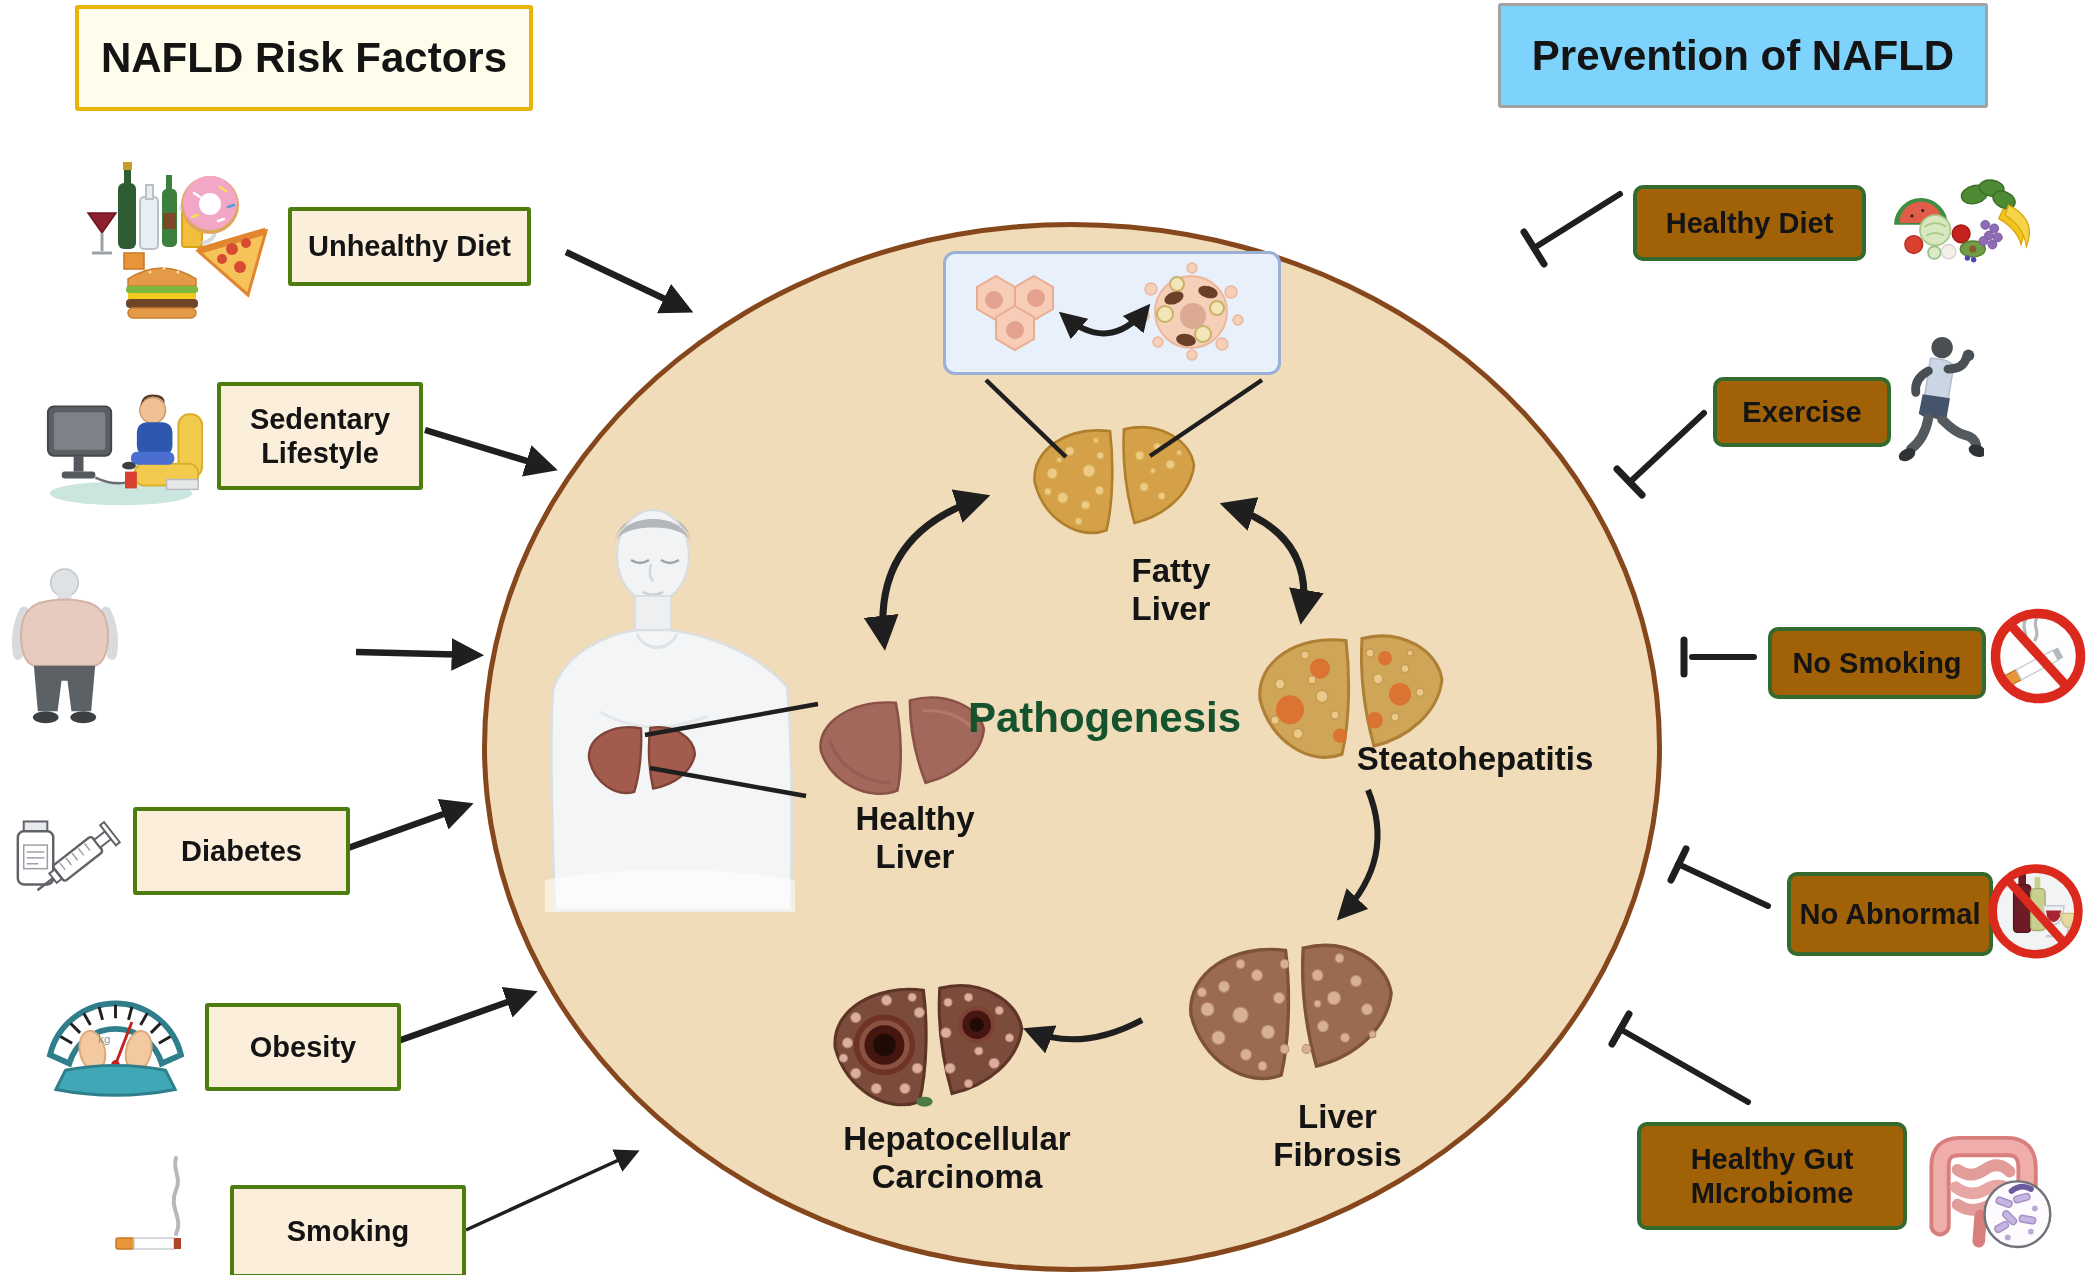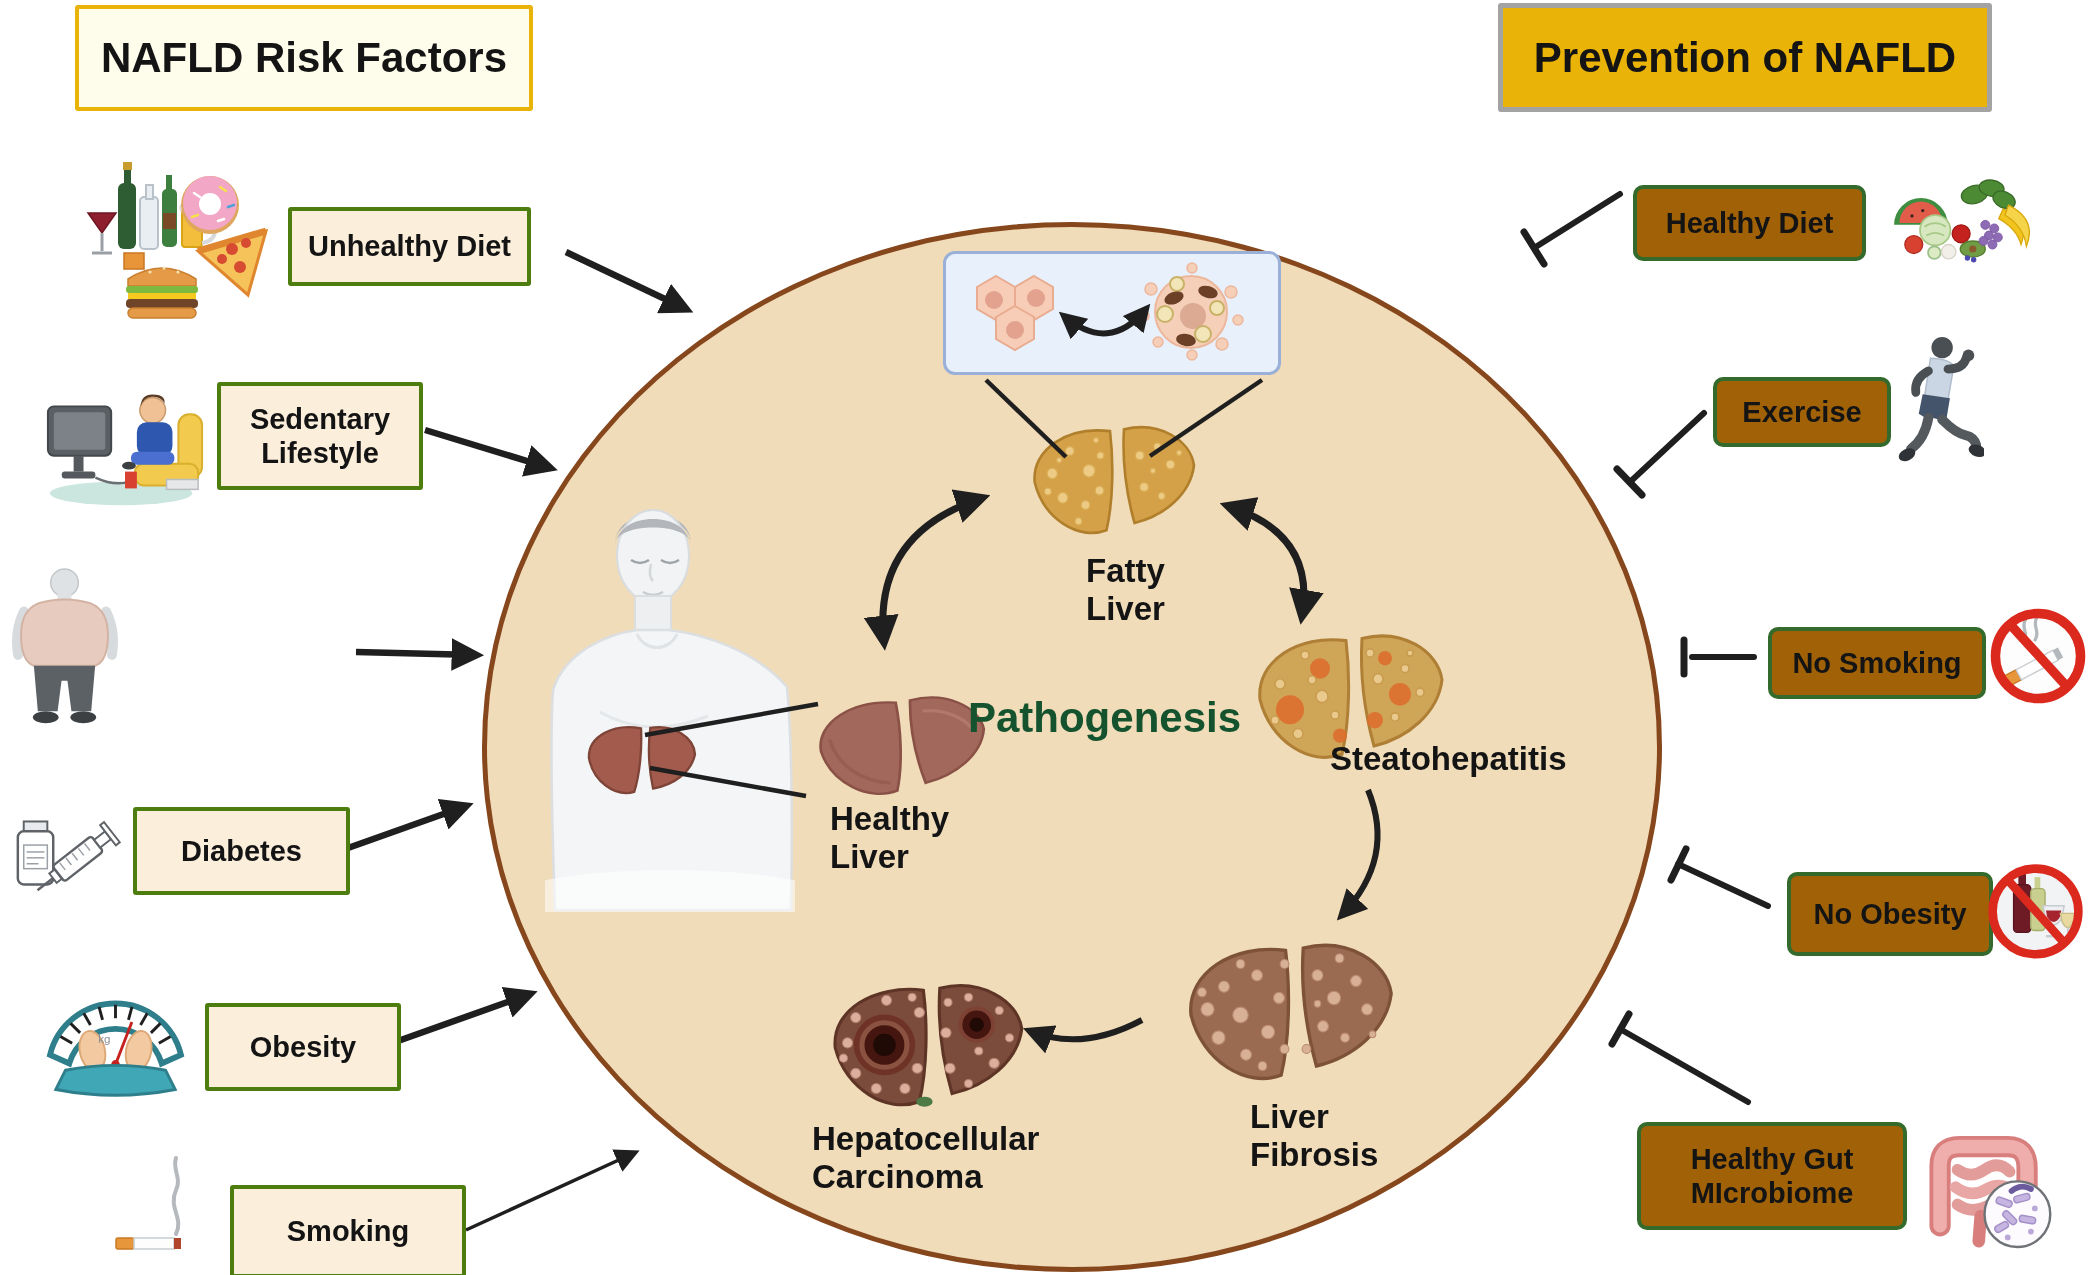--- a/index.html
+++ b/index.html
@@ -4,22 +4,22 @@
 <style>
   html,body{margin:0;padding:0;background:#fff;}
   .stage{position:relative;width:2089px;height:1275px;background:#ffffff;overflow:hidden;
          font-family:"Liberation Sans",sans-serif;color:#141414;}
   .box{position:absolute;display:flex;align-items:center;justify-content:center;
        text-align:center;font-weight:700;white-space:pre-line;line-height:1.18;color:#141414;}
   .riskB{background:#FBEFDC;border:4px solid #4d7c0f;border-radius:3px;font-size:29px;}
   .prevB{background:#a16207;border:4px solid #346B2D;border-radius:10px;font-size:29px;}
   .titleB{font-size:42px;}
   .riskT{background:#FEFCEA;border:4px solid #eab308;border-radius:3px;}
-  .prevT{background:#eab308;border:5px solid #a3a3a3;border-radius:3px;}
-  .stageLabel{position:absolute;font-weight:700;white-space:pre-line;
+  .prevT{background:#7dd3fc;border:3px solid #a3a3a3;border-radius:3px;}
+  .stageLabel{position:absolute;font-weight:700;text-align:center;white-space:pre-line;
               font-size:33px;line-height:1.15;color:#141414;}
   .pathoLabel{position:absolute;font-weight:700;font-size:42px;text-align:center;color:#14532d;}
   .circleMain{position:absolute;left:482px;top:222px;width:1180px;height:1050px;border-radius:50%;
               background:#F0DCB9;border:5px solid #87471D;box-sizing:border-box;}
   .blueBox{position:absolute;left:943px;top:251px;width:338px;height:124px;background:#E7F0FB;
            border:3px solid #9AB0D6;border-radius:12px;box-sizing:border-box;}
   svg{display:block;}
   .overlay{position:absolute;left:0;top:0;pointer-events:none;}
   .icon{position:absolute;}
 </style>
@@ -295,21 +295,21 @@
   <div class="box riskB" style="left:230px;top:1185px;width:228px;height:85px">
     <span>Smoking</span></div>
 
   <div class="box prevB" style="left:1633px;top:185px;width:225px;height:68px">
     <span>Healthy Diet</span></div>
   <div class="box prevB" style="left:1713px;top:377px;width:170px;height:62px">
     <span>Exercise</span></div>
   <div class="box prevB" style="left:1768px;top:627px;width:210px;height:64px">
     <span>No Smoking</span></div>
   <div class="box prevB" style="left:1787px;top:872px;width:198px;height:76px">
-    <span>No Obesity</span></div>
+    <span>No Abnormal</span></div>
   <div class="box prevB" style="left:1637px;top:1122px;width:262px;height:100px">
     <span>Healthy Gut
 MIcrobiome</span></div>
 
   <div class="pathoLabel" style="left:952px;top:694px;width:305px">Pathogenesis</div>
   <div class="stageLabel" style="left:830px;top:800px;width:170px">Healthy
 Liver</div>
   <div class="stageLabel" style="left:1086px;top:552px;width:170px">Fatty
 Liver</div>
   <div class="stageLabel" style="left:1330px;top:740px;width:290px">Steatohepatitis</div>

